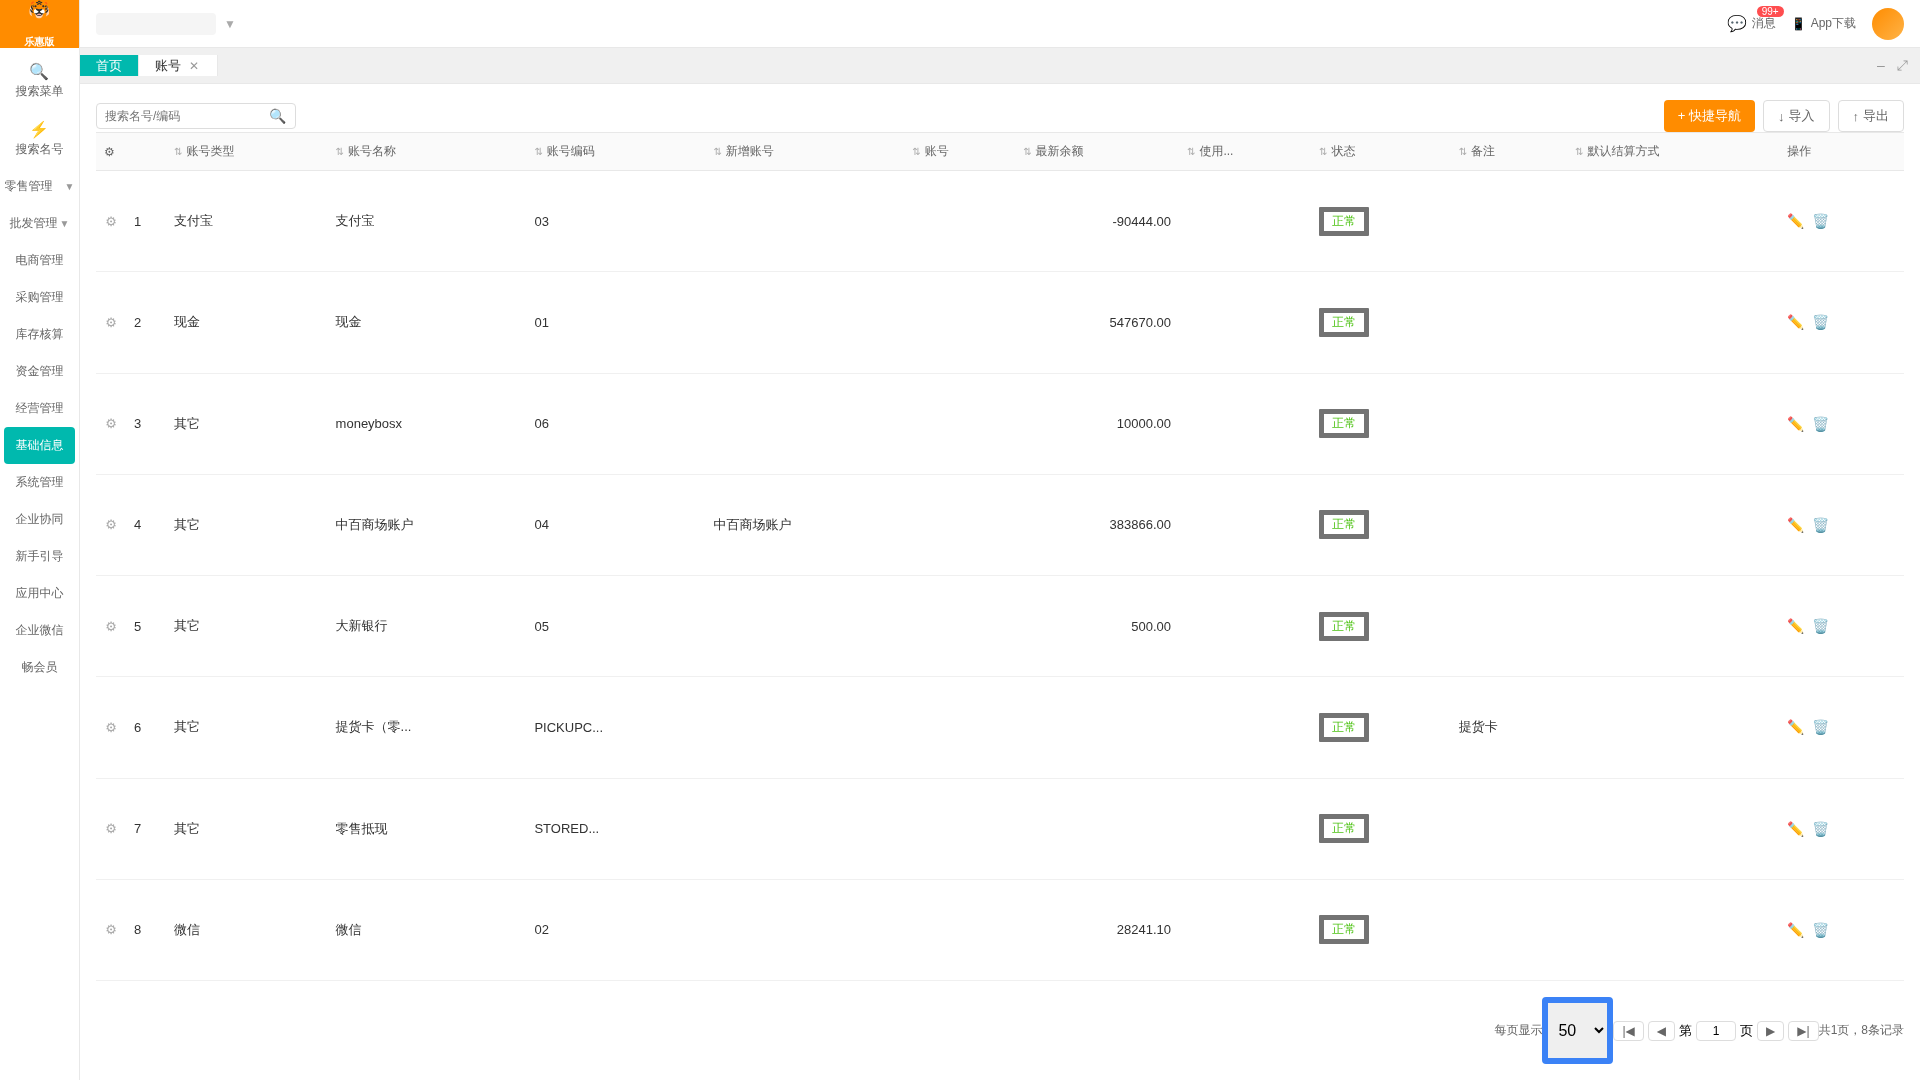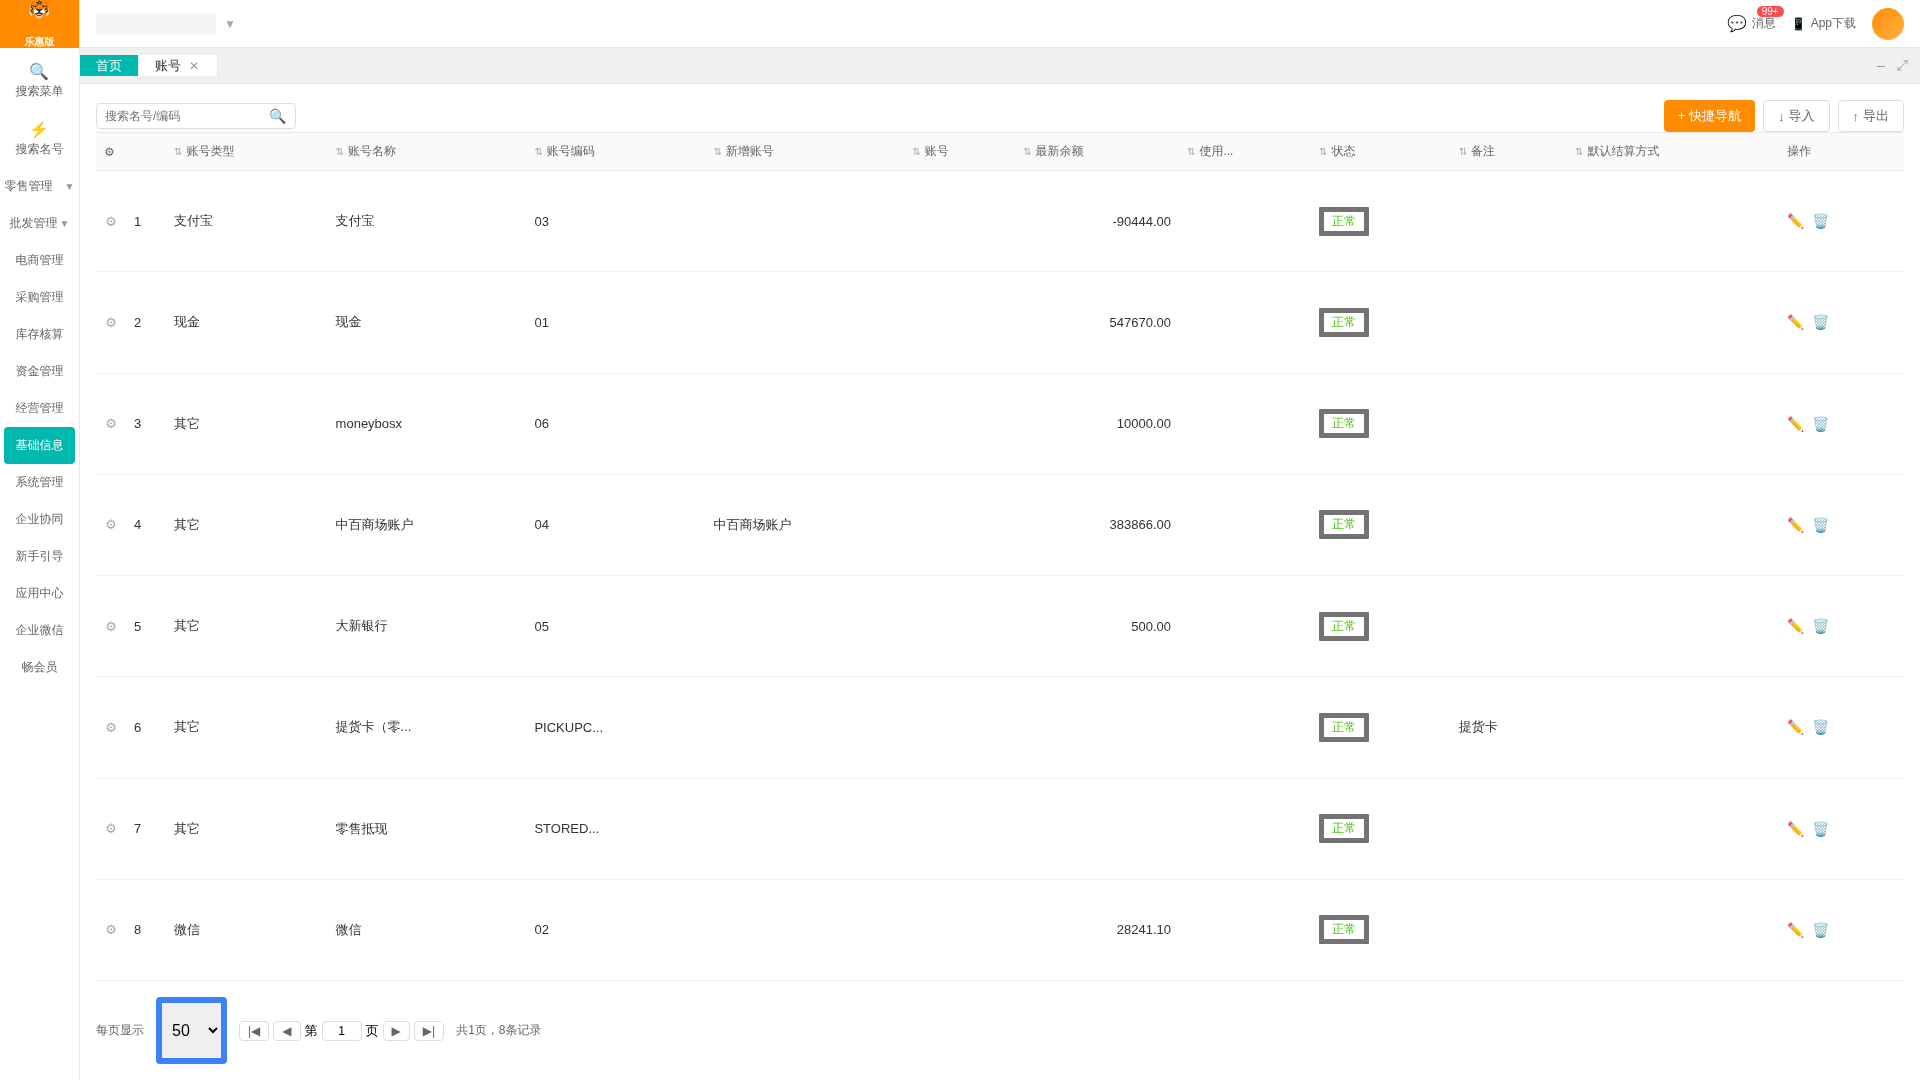--- a/index.html
+++ b/index.html
@@ -227,23 +227,23 @@
     }
     .action-icons { display: flex; gap: 8px; align-items: center; }
     .action-icon { cursor: pointer; color: #aaa; font-size: 14px; }
     .col-num { width: 40px; color: #999; font-size: 12px; }
     .gear-col { width: 30px; }
 
     
     .pagination {
       display: flex;
       align-items: center;
-      justify-content: flex-start;
+      justify-content: flex-end;
       margin-top: 16px;
-      gap: 12px;
+      gap: 0;
       flex-shrink: 0;
     }
     .per-page-label { font-size: 12px; color: #666; }
     .per-page-select {
       border: 6px solid #3b82f6;
       border-radius: 4px;
       padding: 18px 6px;
       font-size: 16px;
       cursor: pointer;
     }

